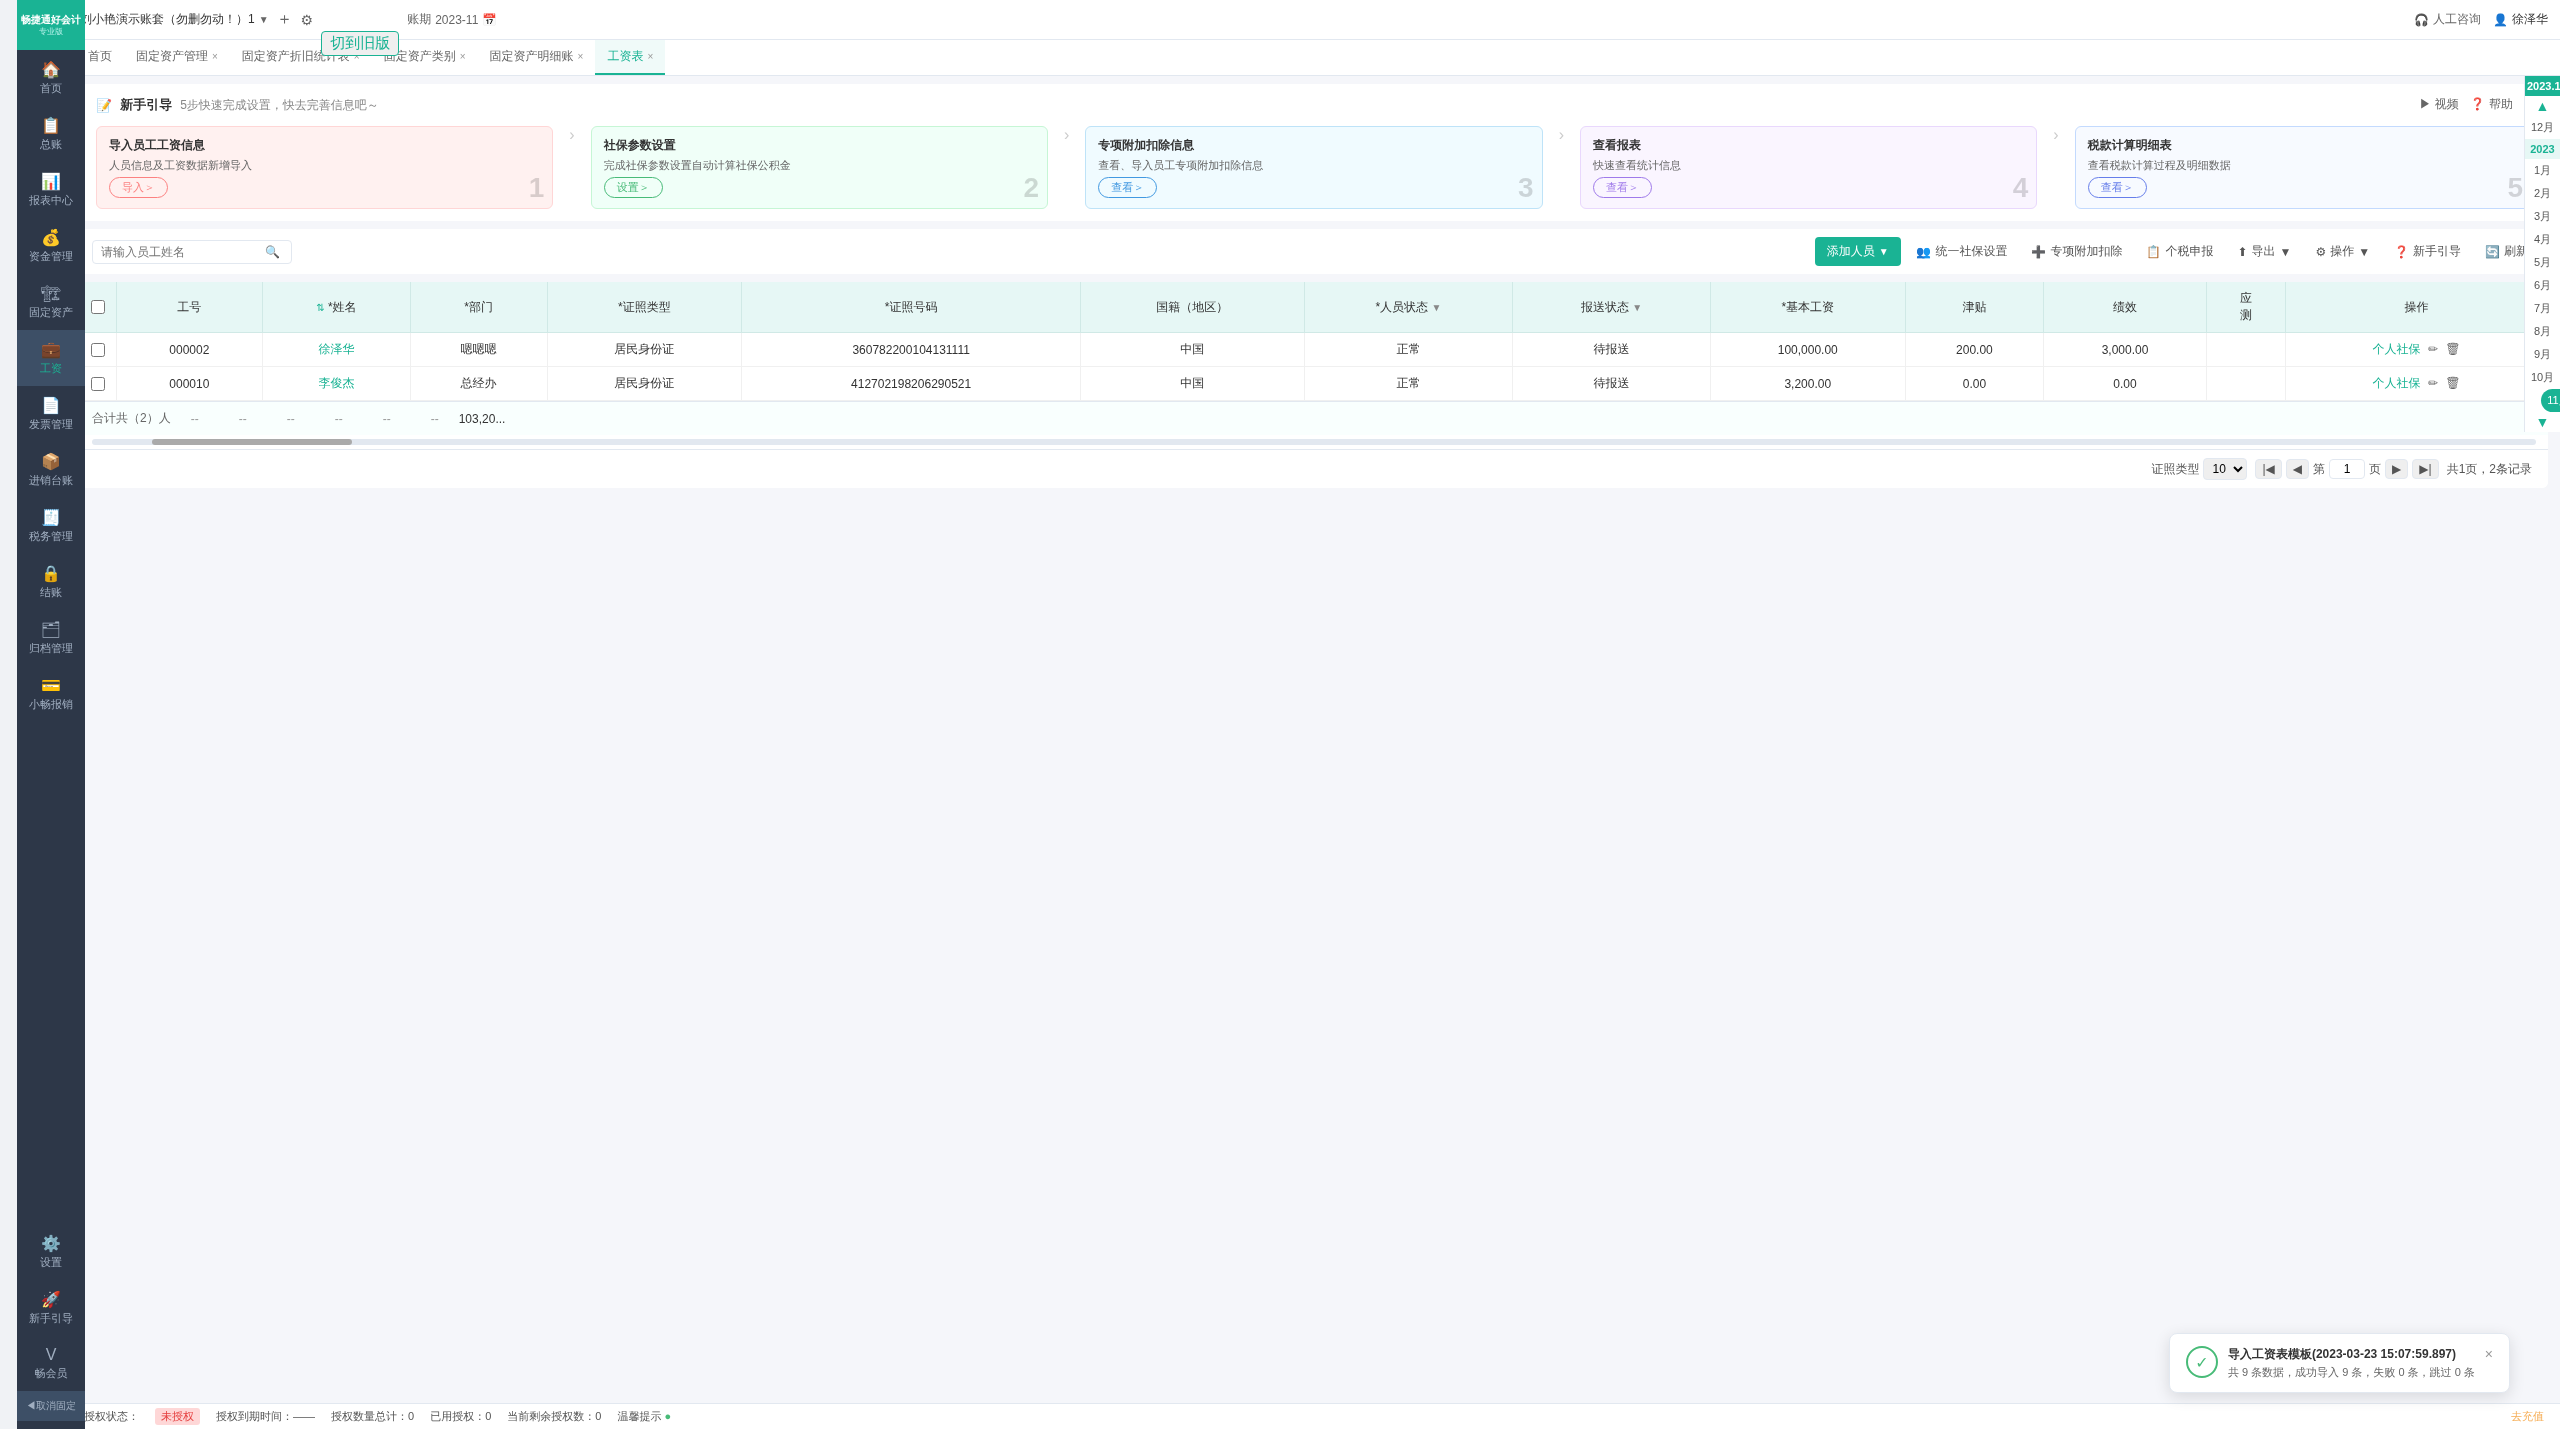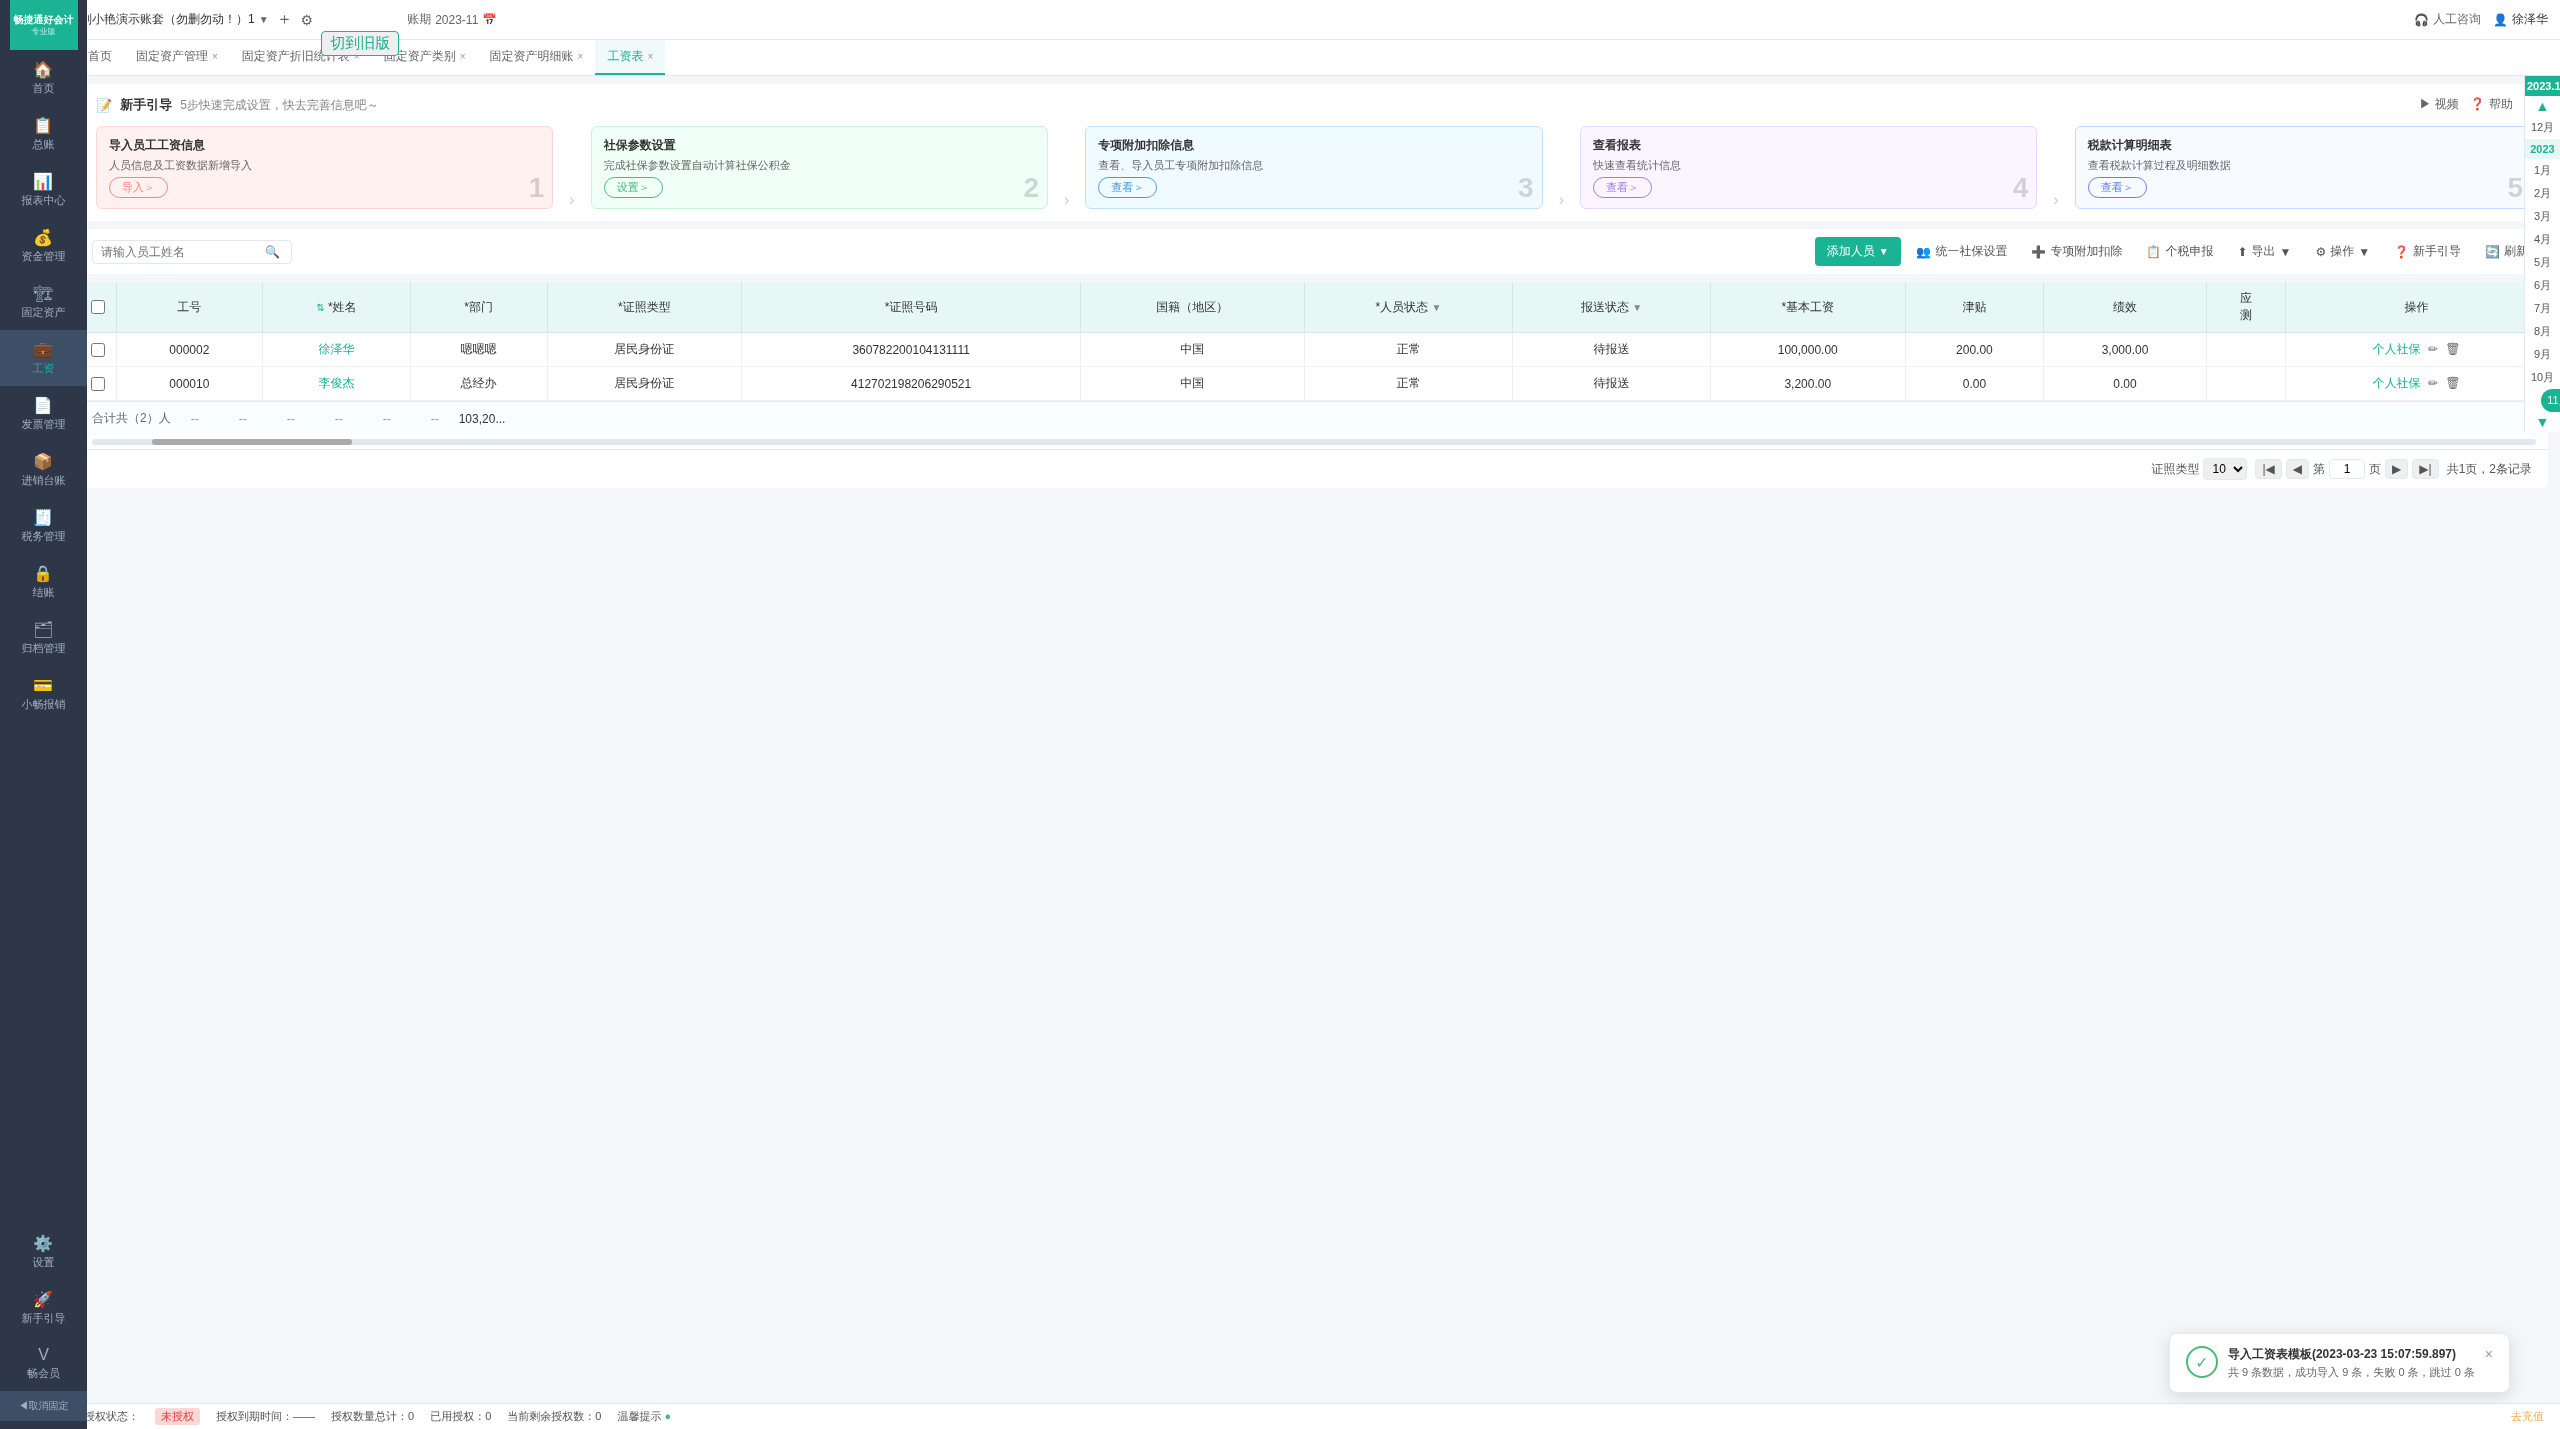--- a/index.html
+++ b/index.html
@@ -1,20 +1,20 @@
 <!DOCTYPE html>
 <html><head>
   <meta charset="utf-8">
   <style>
     * { box-sizing: border-box; margin: 0; padding: 0; font-family: 'Microsoft YaHei', Arial, sans-serif; }
     body { width: 1280px; height: 715px; overflow: hidden; background: #f0f2f5; font-size: 12px; }
     
     
     .sidebar {
-      position: fixed; left: 0; top: 0; width: 87px; height: 100%;
+      position: fixed; left: 17px; top: 0; width: 68px; height: 100%;
       background: #2d3748; display: flex; flex-direction: column; align-items: center;
       z-index: 100;
     }
     .sidebar-logo {
       width: 68px; height: 50px; background: #1ab394;
       display: flex; align-items: center; justify-content: center;
       color: white; font-size: 11px; text-align: center; padding: 4px;
       flex-direction: column;
     }
     .sidebar-logo .logo-text { font-weight: bold; font-size: 10px; line-height: 1.2; }
@@ -81,21 +81,21 @@
 
     
     .wizard-box {
       background: white; border-radius: 6px; padding: 12px 16px;
       margin-bottom: 8px; position: relative;
     }
     .wizard-title {
       display: flex; align-items: center; gap: 8px; margin-bottom: 12px;
       font-size: 13px; font-weight: bold; color: #333;
     }
-    .wizard-steps { display: flex; align-items: flex-end; gap: 12px; }
+    .wizard-steps { display: flex; align-items: flex-start; gap: 12px; }
     .wizard-step {
       flex: 1; border-radius: 6px; padding: 10px 12px; position: relative;
       display: flex; flex-direction: column; gap: 4px; min-height: 80px;
     }
     .wizard-step.s1 { background: #fff1f0; border: 1px solid #ffd6d6; }
     .wizard-step.s2 { background: #f0fff8; border: 1px solid #c6f6d5; }
     .wizard-step.s3 { background: #f0fbff; border: 1px solid #bee3f8; }
     .wizard-step.s4 { background: #faf5ff; border: 1px solid #e9d8fd; }
     .wizard-step.s5 { background: #f7faff; border: 1px solid #c3dafe; }
     .step-num {

